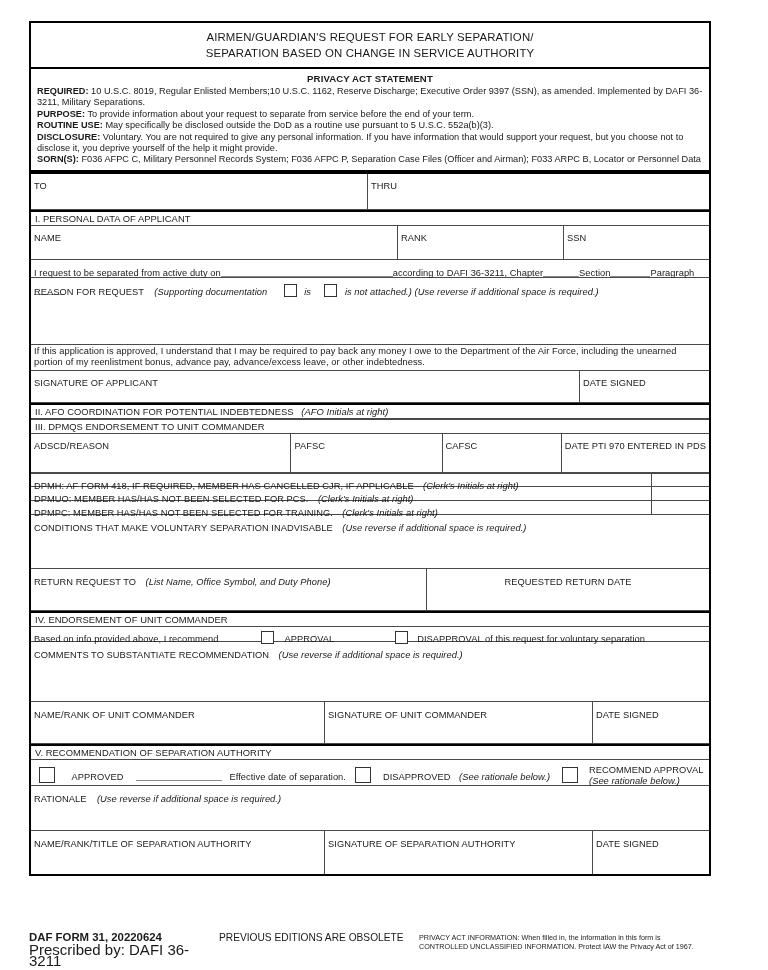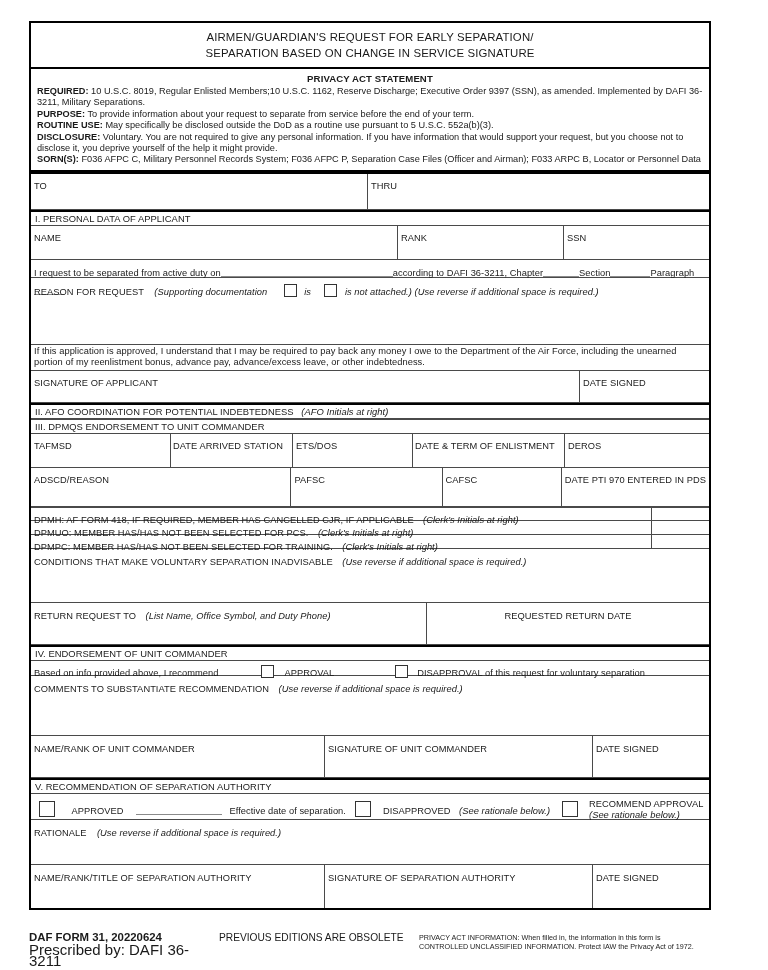--- a/index.html
+++ b/index.html
@@ -68,21 +68,21 @@
   .f3{font-size:7.2px;line-height:9px;}
 </style>
 </head>
 <body>
 
 <div class="page">
   <div class="form">
 
     <div class="title-block">
       <div class="title-line">AIRMEN/GUARDIAN'S REQUEST FOR EARLY SEPARATION/</div>
-      <div class="title-line">SEPARATION BASED ON CHANGE IN SERVICE SIGNATURE</div>
+      <div class="title-line">SEPARATION BASED ON CHANGE IN SERVICE AUTHORITY</div>
     </div>
 
     <div class="privacy">
       <div class="pa-head">PRIVACY ACT STATEMENT</div>
       <p class="pa-p"><span class="bold">REQUIRED:</span><span> 10 U.S.C. 8019, Regular Enlisted Members;10 U.S.C. 1162, Reserve Discharge; Executive Order 9397 (SSN), as amended. Implemented by DAFI 36-3211, Military Separations.</span></p>
       <p class="pa-p"><span class="bold">PURPOSE:</span><span> To provide information about your request to separate from service before the end of your term.</span></p>
       <p class="pa-p"><span class="bold">ROUTINE USE:</span><span> May specifically be disclosed outside the DoD as a routine use pursuant to 5 U.S.C. 552a(b)(3).</span></p>
       <p class="pa-p"><span class="bold">DISCLOSURE:</span><span> Voluntary. You are not required to give any personal information. If you have information that would support your request, but you choose not to disclose it, you deprive yourself of the help it might provide.</span></p>
       <p class="pa-p"><span class="bold">SORN(S):</span><span> F036 AFPC C, Military Personnel Records System; F036 AFPC P, Separation Case Files (Officer and Airman); F033 ARPC B, Locator or Personnel Data</span></p>
     </div>
@@ -142,37 +142,20 @@
       </div>
     </div>
 
     <div class="sec-head">
       <span>II.  AFO COORDINATION FOR POTENTIAL INDEBTEDNESS</span>
       <span class="ital" style="margin-left:5px;">(AFO Initials at right)</span>
     </div>
 
     <div class="sec-head nt" style="border-top:1px solid #4a4a4a;">III.  DPMQS ENDORSEMENT TO UNIT COMMANDER</div>
 
-    <div class="row" style="height:34px;">
-      <div class="cell" style="width:139px;">
-        <span class="lbl">TAFMSD</span>
-      </div>
-      <div class="cell" style="width:122px;padding-left:2px;">
-        <span class="lbl">DATE ARRIVED STATION</span>
-      </div>
-      <div class="cell" style="width:120px;">
-        <span class="lbl">ETS/DOS</span>
-      </div>
-      <div class="cell" style="width:152px;padding-left:2px;">
-        <span class="lbl">DATE &amp; TERM OF ENLISTMENT</span>
-      </div>
-      <div class="cell" style="flex:1;">
-        <span class="lbl">DEROS</span>
-      </div>
-    </div>
 
     <div class="row" style="height:39px;">
       <div class="cell" style="width:261px;">
         <span class="lbl">ADSCD/REASON</span>
       </div>
       <div class="cell" style="width:152px;">
         <span class="lbl">PAFSC</span>
       </div>
       <div class="cell" style="width:120px;">
         <span class="lbl">CAFSC</span>
@@ -295,16 +278,16 @@
   </div>
 
   <div class="footer">
     <div style="width:190px;">
       <div class="f1">DAF FORM 31, 20220624</div>
       <div class="f1b">Prescribed by: DAFI 36-3211</div>
     </div>
     <div class="f2" style="width:200px;">PREVIOUS EDITIONS ARE OBSOLETE</div>
     <div style="flex:1;padding-top:2px;">
       <div class="f3">PRIVACY ACT INFORMATION: When filled in, the information in this form is</div>
-      <div class="f3">CONTROLLED UNCLASSIFIED INFORMATION. Protect IAW the Privacy Act of 1972.</div>
+      <div class="f3">CONTROLLED UNCLASSIFIED INFORMATION. Protect IAW the Privacy Act of 1967.</div>
     </div>
   </div>
 </div>
 
 </body></html>

